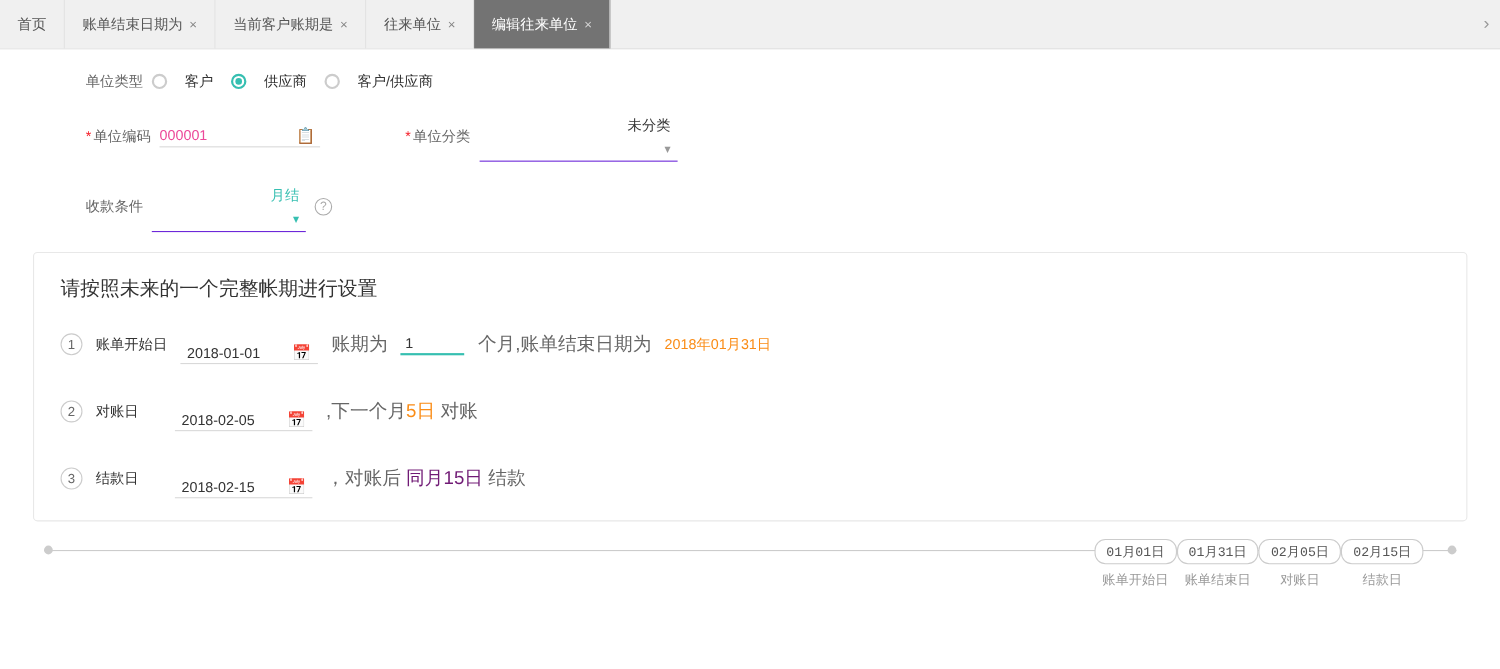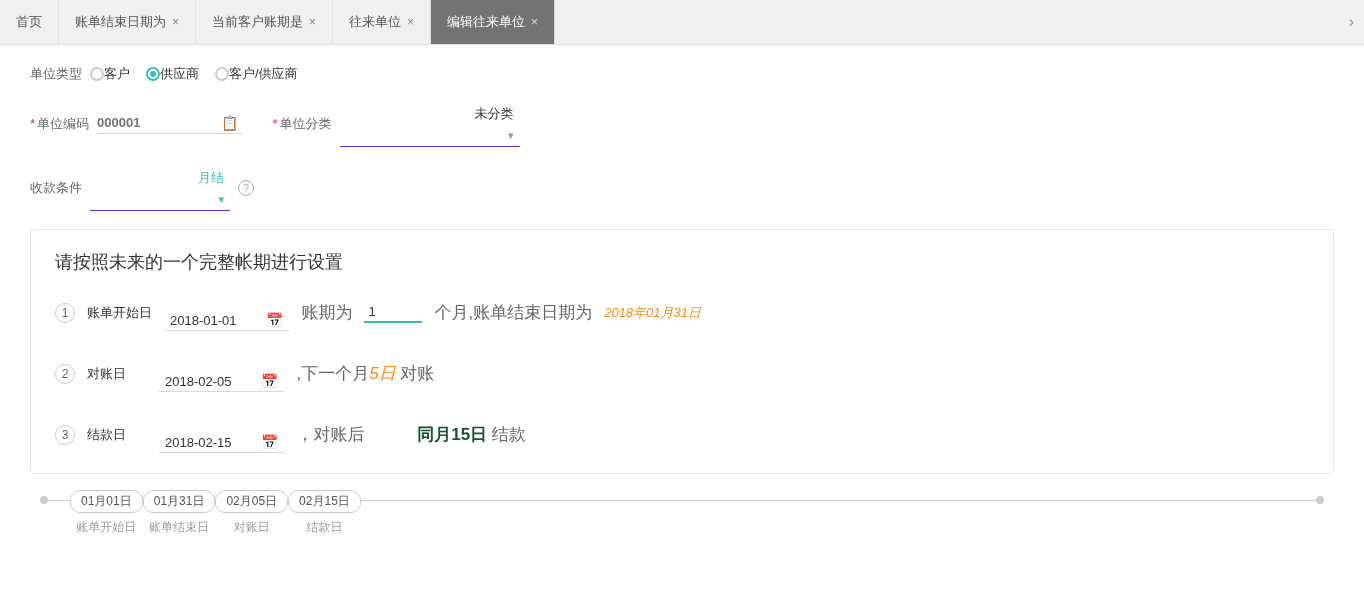--- a/index.html
+++ b/index.html
@@ -58,38 +58,39 @@
     .form-row {
       display: flex;
       align-items: center;
       margin-bottom: 18px;
       gap: 30px;
     }
     .form-group {
       display: flex;
       align-items: center;
       gap: 8px;
+      margin-left: 48px;
     }
     .form-label {
       color: #666;
       font-size: 13px;
       white-space: nowrap;
     }
     .required-mark { color: #f5222d; margin-right: 2px; }
 
     
     .radio-group {
       display: flex;
       align-items: center;
       gap: 16px;
     }
     .radio-item {
       display: flex;
       align-items: center;
-      gap: 0;
+      gap: 16px;
       cursor: pointer;
     }
     .radio-circle {
       width: 14px;
       height: 14px;
       border-radius: 50%;
       border: 2px solid #ccc;
       display: flex;
       align-items: center;
       justify-content: center;
@@ -121,23 +122,22 @@
     .input-with-icon {
       display: flex;
       align-items: center;
       border-bottom: 1px solid #d9d9d9;
       padding-bottom: 2px;
     }
     .input-with-icon input {
       border: none;
       outline: none;
       font-size: 13px;
-      color: #737373;
+      color: #ec4899;
       background: transparent;
-      font-weight: bold;
     }
     .input-with-icon .icon-btn {
       color: #aaa;
       cursor: pointer;
       font-size: 14px;
       padding: 0 4px;
     }
 
     
     .select-field {
@@ -230,22 +230,22 @@
     }
     .period-months-input input {
       border: none;
       outline: none;
       font-size: 13px;
       color: #333;
       background: transparent;
       width: 50px;
     }
     .highlight-orange { color: #fa8c16; font-weight: 500; }
-    .highlight-cyan { color: #14532d; font-weight: 700; margin-left: 48px; }
-    .text-orange { color: #fa8c16; font-style: italic; }
+    .highlight-cyan { color: #701a75; font-weight: 400; }
+    .text-orange { color: #fa8c16; }
 
     
     .preview-text {
       font-size: 13px;
       color: #666;
       margin-bottom: 20px;
       line-height: 1.8;
     }
     .timeline-line {
       position: absolute;
@@ -254,24 +254,25 @@
       right: 10px;
       height: 1px;
       background: #ccc;
       z-index: 0;
     }
 
     .timeline-items {
       display: flex;
       align-items: flex-start;
       width: 100%;
-      justify-content: flex-start;
+      justify-content: flex-end;
       position: relative;
       z-index: 1;
       padding: 0 30px;
+      font-family: Liberation Mono, monospace;
     }
     .timeline-item {
       display: flex;
       flex-direction: column;
       align-items: center;
       gap: 6px;
     }
     .timeline-badge {
       border: 1px solid #ccc;
       border-radius: 10px;

